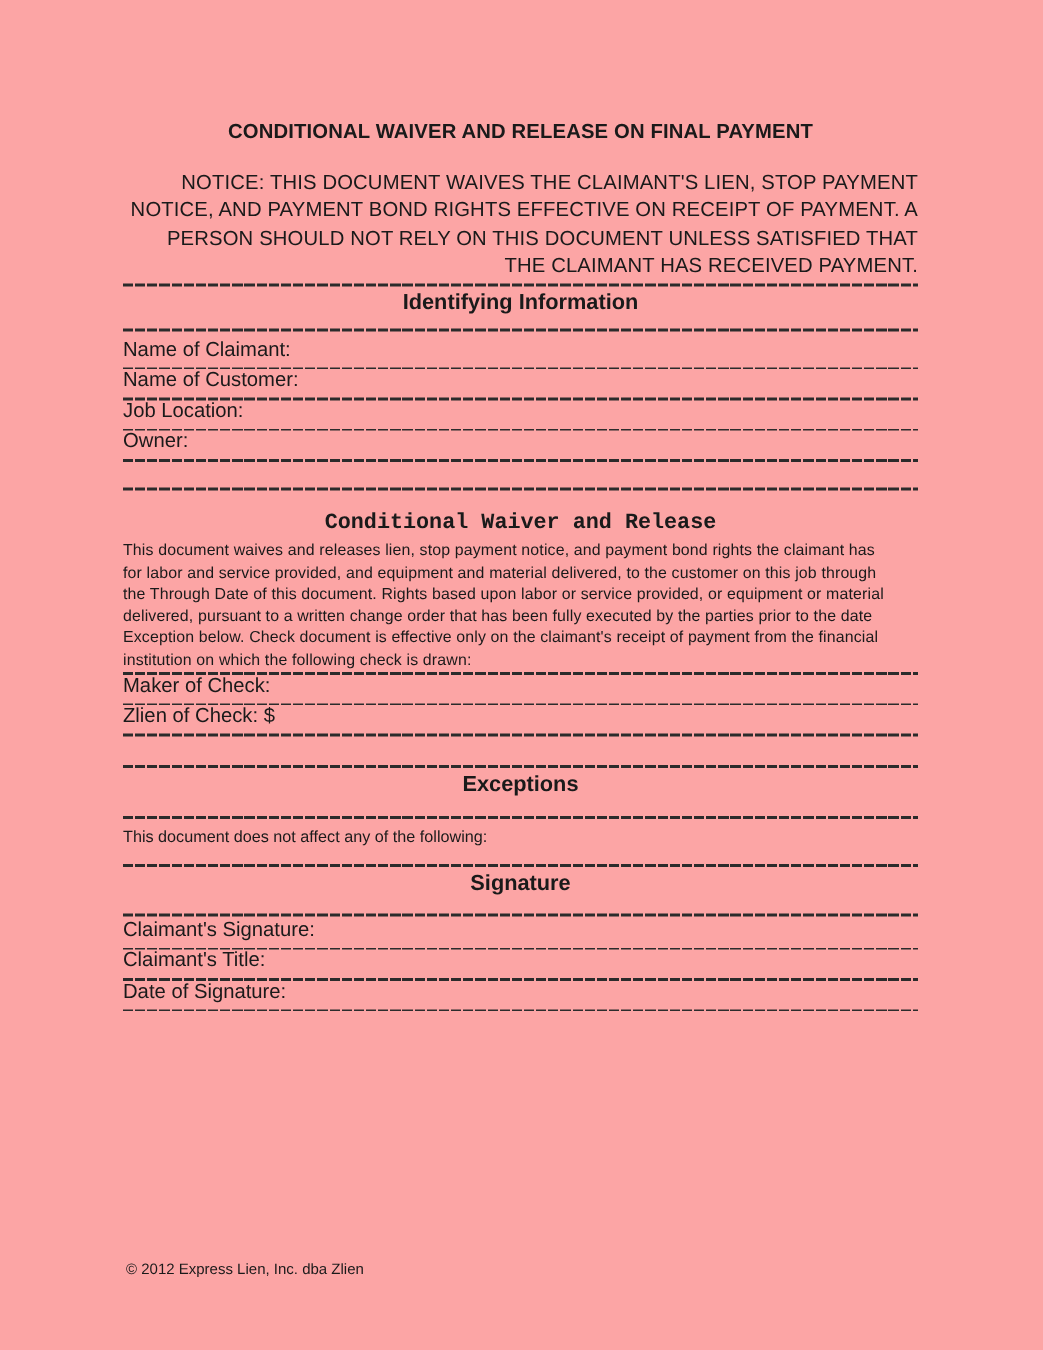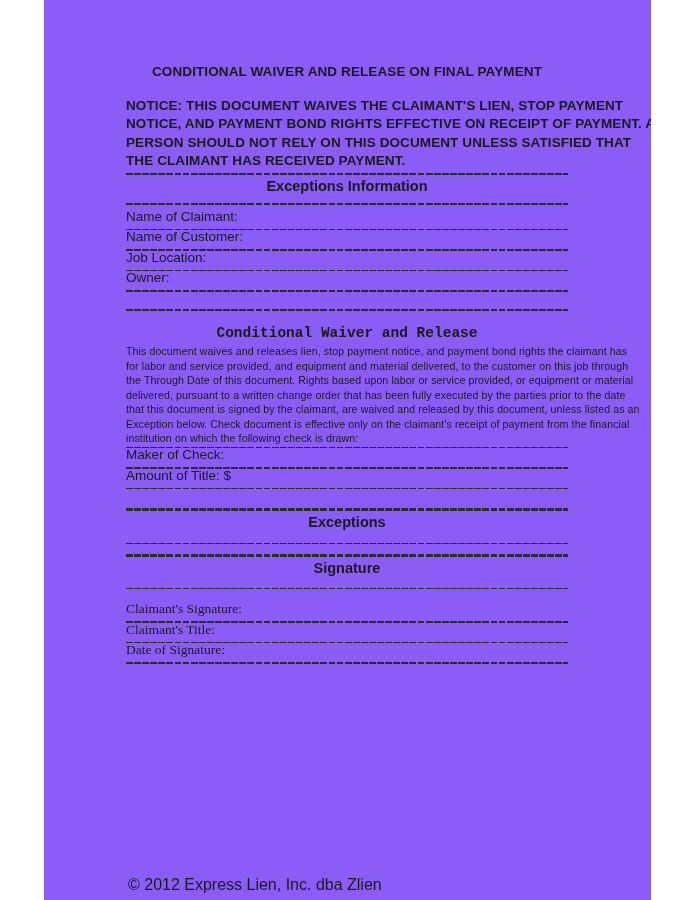--- a/index.html
+++ b/index.html
@@ -2,47 +2,48 @@
 <html><head>
 <meta charset="utf-8">
 <style>
   html, body {
     margin: 0;
     padding: 0;
     background: #ffffff;
   }
   .page {
     position: relative;
-    width: 607px;
+    width: 695px;
     height: 900px;
     margin: 0 auto;
-    background: #8b5cf6;
+    background: #fca5a5;
     box-sizing: border-box;
-    padding: 64px 83px 0 82px;
+    padding: 80px 83px 0 82px;
     font-family: "Liberation Sans", sans-serif;
     color: #1a1a1a;
     overflow: hidden;
   }
   .doc-title {
     font-size: 13.5px;
     font-weight: bold;
     text-align: center;
     line-height: 15px;
     letter-spacing: 0.1px;
     white-space: nowrap;
   }
   .notice {
     margin-top: 18px;
   }
   .notice-line {
     font-size: 13.5px;
-    font-weight: bold;
+    font-weight: normal;
     line-height: 18.4px;
     white-space: nowrap;
     letter-spacing: 0.1px;
+    text-align: right;
   }
   .rule {
     width: 100%;
     background-image: repeating-linear-gradient(90deg,
       #2b2b2b 0px, #2b2b2b 6.8px, rgba(0,0,0,0) 6.8px, rgba(0,0,0,0) 8.1px);
   }
   .rule-thick { height: 2.6px; }
   .rule-thin  { height: 1.4px; }
   .rt-1 { margin-top: 2px; }
   .section-heading {
@@ -51,21 +52,21 @@
     text-align: center;
     line-height: 17px;
     margin-top: 3px;
   }
   .h-waiver { margin-top: 14px; font-family: Liberation Mono, monospace; }
   .thin-after-heading { margin-top: 8px; }
   .thin-exceptions { margin-top: 12px; }
   .thin-signature { margin-top: 11px; }
   .fields { margin-top: 5px; }
   .fields-check { margin-top: 0; }
-  .fields-sig { margin-top: 13px; font-family: Liberation Serif, serif; }
+  .fields-sig { margin-top: 2px; }
   .field-row {
     position: relative;
     display: flex;
     align-items: flex-start;
     height: 20.5px;
   }
   .field-row::after {
     content: "";
     position: absolute;
     left: 0;
@@ -104,42 +105,41 @@
   .exception-line {
     font-size: 10.8px;
     line-height: 16px;
     white-space: nowrap;
   }
   .rt-4 { margin-top: 10px; }
   .doc-footer {
     position: absolute;
     left: 84px;
     top: 840px;
-    font-size: 16px;
+    font-size: 10px;
     line-height: 14px;
     color: #1a1a1a;
-    margin-top: 38px;
   }
 </style>
 </head>
 <body>
 
 <div class="page">
 
   <div class="doc-title">CONDITIONAL WAIVER AND RELEASE ON FINAL PAYMENT</div>
 
   <div class="notice">
     <div class="notice-line">NOTICE: THIS DOCUMENT WAIVES THE CLAIMANT'S LIEN, STOP PAYMENT</div>
     <div class="notice-line">NOTICE, AND  PAYMENT BOND RIGHTS EFFECTIVE ON RECEIPT OF PAYMENT. A</div>
     <div class="notice-line">PERSON SHOULD NOT RELY ON THIS DOCUMENT UNLESS SATISFIED THAT</div>
     <div class="notice-line">THE CLAIMANT HAS RECEIVED PAYMENT.</div>
   </div>
 
   <div class="rule rule-thick rt-1"></div>
-  <div class="section-heading">Exceptions Information</div>
+  <div class="section-heading">Identifying Information</div>
   <div class="rule rule-thin thin-after-heading"></div>
 
   <div class="fields">
     <div class="field-row">
       <span class="field-label">Name of Claimant:</span>
       <span class="field-value"></span>
     </div>
     <div class="field-row">
       <span class="field-label">Name of Customer:</span>
       <span class="field-value"></span>
@@ -155,43 +155,43 @@
   </div>
 
   <div class="rule rule-thick rt-2"></div>
   <div class="section-heading h-waiver">Conditional Waiver and Release</div>
 
   <div class="body-text">
     <div class="body-line">This document waives and releases lien, stop payment notice, and payment bond rights the claimant has</div>
     <div class="body-line">for labor and service provided, and equipment and material delivered, to the customer on this job through</div>
     <div class="body-line">the Through Date of this document. Rights based upon labor or service provided, or equipment or material</div>
     <div class="body-line">delivered, pursuant to a written change order that has been fully executed by the parties prior to the date</div>
-    <div class="body-line">that this document is signed by the claimant, are waived and released by this document, unless listed as an</div>
     <div class="body-line">Exception below. Check document is effective only on the claimant's receipt of payment from the financial</div>
     <div class="body-line">institution on which the following check is drawn:</div>
   </div>
 
   <div class="rule rule-thin rule-after-body"></div>
 
   <div class="fields fields-check">
     <div class="field-row">
       <span class="field-label">Maker of Check:</span>
       <span class="field-value"></span>
     </div>
     <div class="field-row">
-      <span class="field-label">Amount of Title: $</span>
+      <span class="field-label">Zlien of Check: $</span>
       <span class="field-value"></span>
     </div>
   </div>
 
   <div class="rule rule-thick rt-3"></div>
   <div class="section-heading">Exceptions</div>
   <div class="rule rule-thin thin-exceptions"></div>
 
   <div class="exception-lines">
+    <div class="exception-line">This document does not affect any of the following:</div>
   </div>
 
   <div class="rule rule-thick rt-4"></div>
   <div class="section-heading">Signature</div>
   <div class="rule rule-thin thin-signature"></div>
 
   <div class="fields fields-sig">
     <div class="field-row">
       <span class="field-label">Claimant's Signature:</span>
       <span class="field-value"></span>

